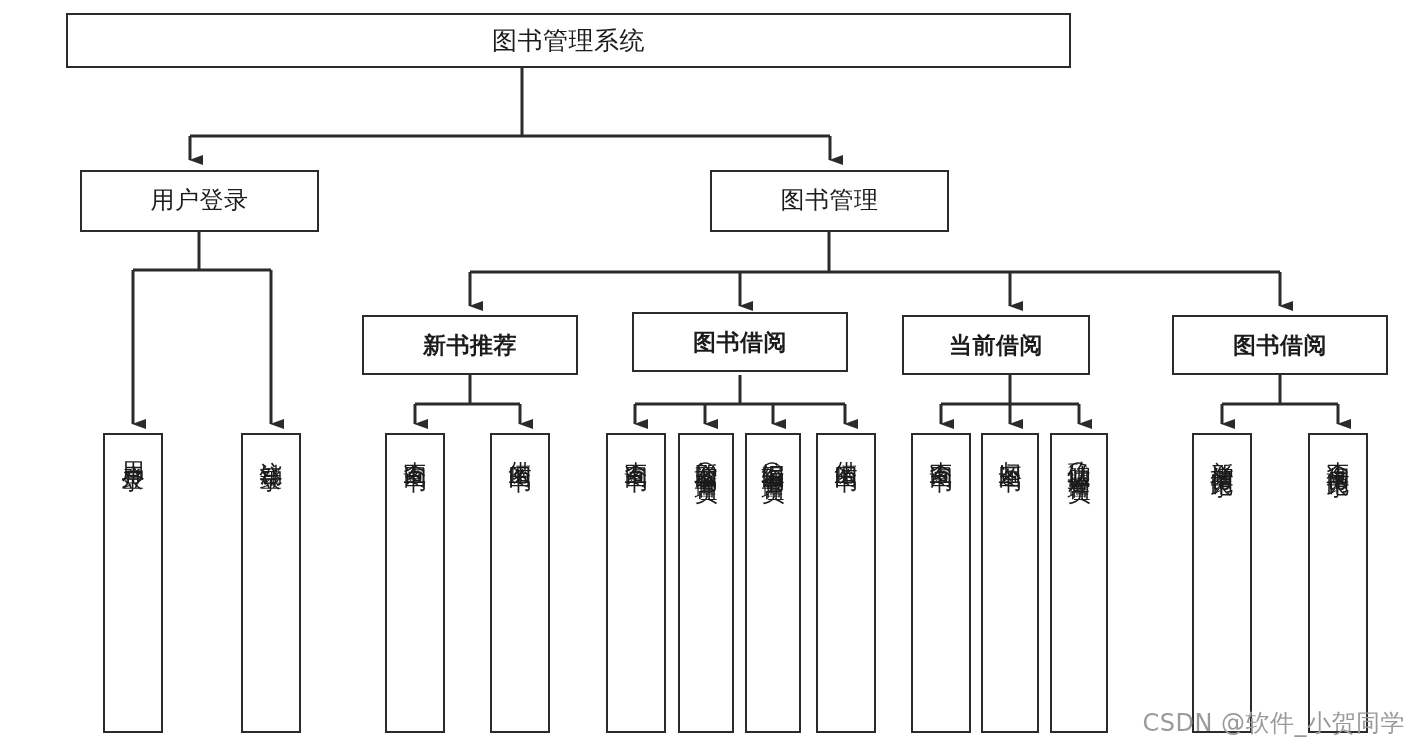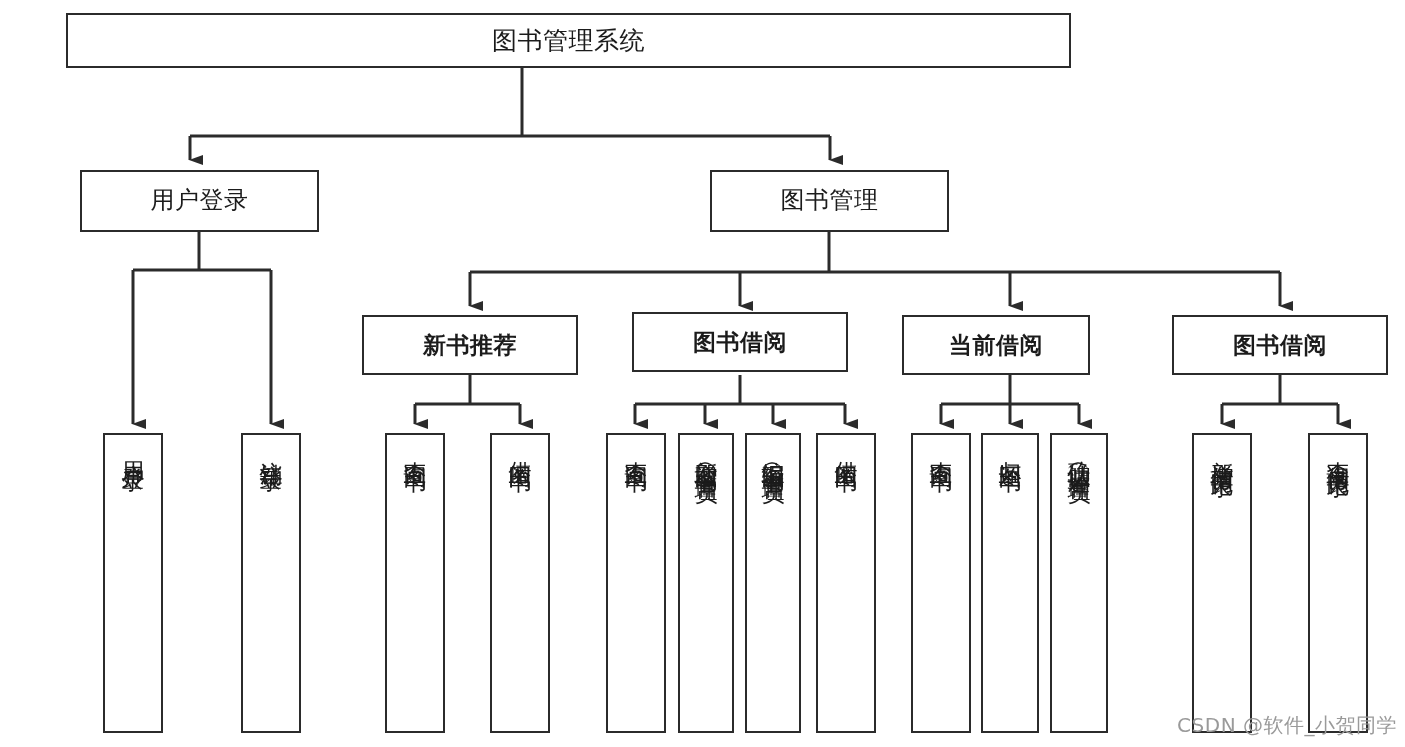--- a/index.html
+++ b/index.html
@@ -61,23 +61,23 @@
     position: absolute;
     left: 0;
     top: 0;
     width: 1405px;
     height: 747px;
     z-index: 1;
     pointer-events: none;
   }
   .watermark {
     position: absolute;
-    right: 8px;
+    right: 0;
     bottom: 8px;
-    font-size: 20px;
+    font-size: 24px;
     color: #9a9a9a;
     letter-spacing: 0.5px;
     z-index: 5;
     white-space: nowrap;
   }
 </style>
 </head>
 <body>
 
 <div id="canvas">

